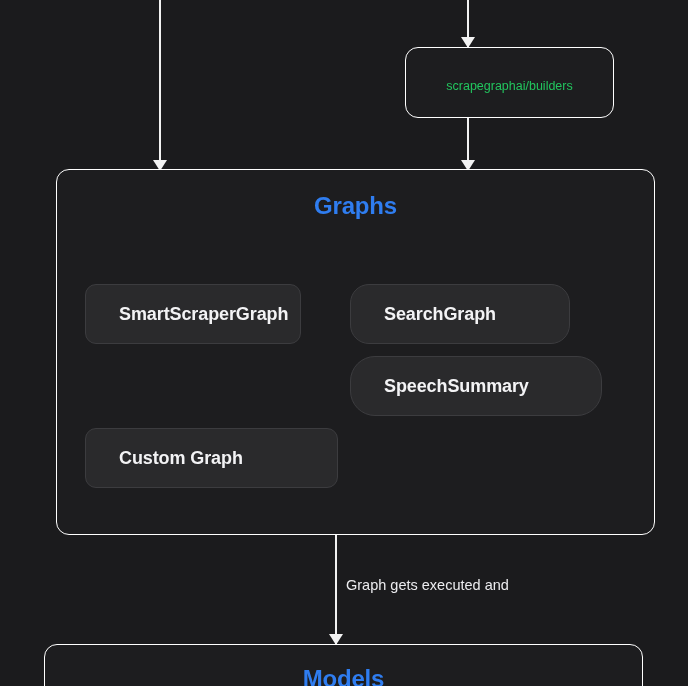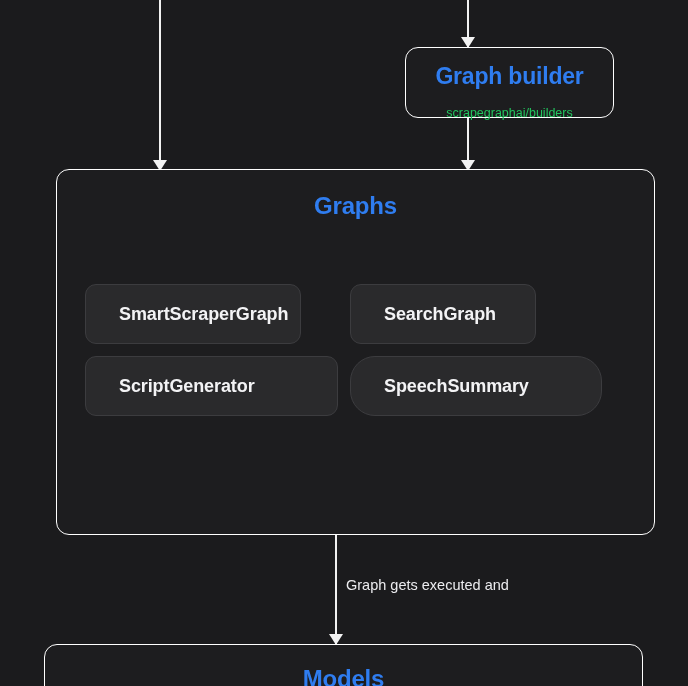--- a/index.html
+++ b/index.html
@@ -86,51 +86,50 @@
     <div class="head"></div>
   </div>
 
   <div class="arrow" style="left:460px; top:-6px; width:16px; height:53px;">
     <div class="shaft"></div>
     <div class="head"></div>
   </div>
 
   <div class="card" style="left:405px; top:47px; width:209px; height:71px;">
     <div style="position:absolute; left:0; right:0; top:15px;">
-      <div class="card-title">Graph builder</div>
       <div class="card-sub">scrapegraphai/builders</div>
     </div>
   </div>
 
   <div class="arrow" style="left:460px; top:118px; width:16px; height:52px;">
     <div class="shaft"></div>
     <div class="head"></div>
   </div>
 
   <div class="panel" style="left:56px; top:169px; width:599px; height:366px;">
     <div class="panel-head">
       <div class="card-title">Graphs</div>
     </div>
 
     <div class="chip" style="left:28px; top:114px; width:216px; height:60px;">
       <span>SmartScraperGraph</span>
     </div>
 
-    <div class="chip" style="left:293px; top:114px; width:186px; height:60px;">
+    <div class="chip" style="left:293px; top:114px; width:220px; height:60px;border-radius:19px;">
       <span>SearchGraph</span>
     </div>
 
-    <div class="chip" style="left:28px; top:186px; width:253px; height:60px;">
-      <span>ScriptGenerator</span>
-    </div>
 
     <div class="chip" style="left:293px; top:186px; width:252px; height:60px;border-radius:25px;">
       <span>SpeechSummary</span>
     </div>
 
+    <div class="chip" style="left:28px; top:258px; width:253px; height:60px;">
+      <span>Custom Graph</span>
+    </div>
   </div>
 
   <div class="arrow" style="left:328px; top:535px; width:16px; height:109px;">
     <div class="shaft"></div>
     <div class="head"></div>
   </div>
 
   <div class="annotation" style="left:346px; top:573px;">
     <div>Graph gets executed and</div>
   </div>

